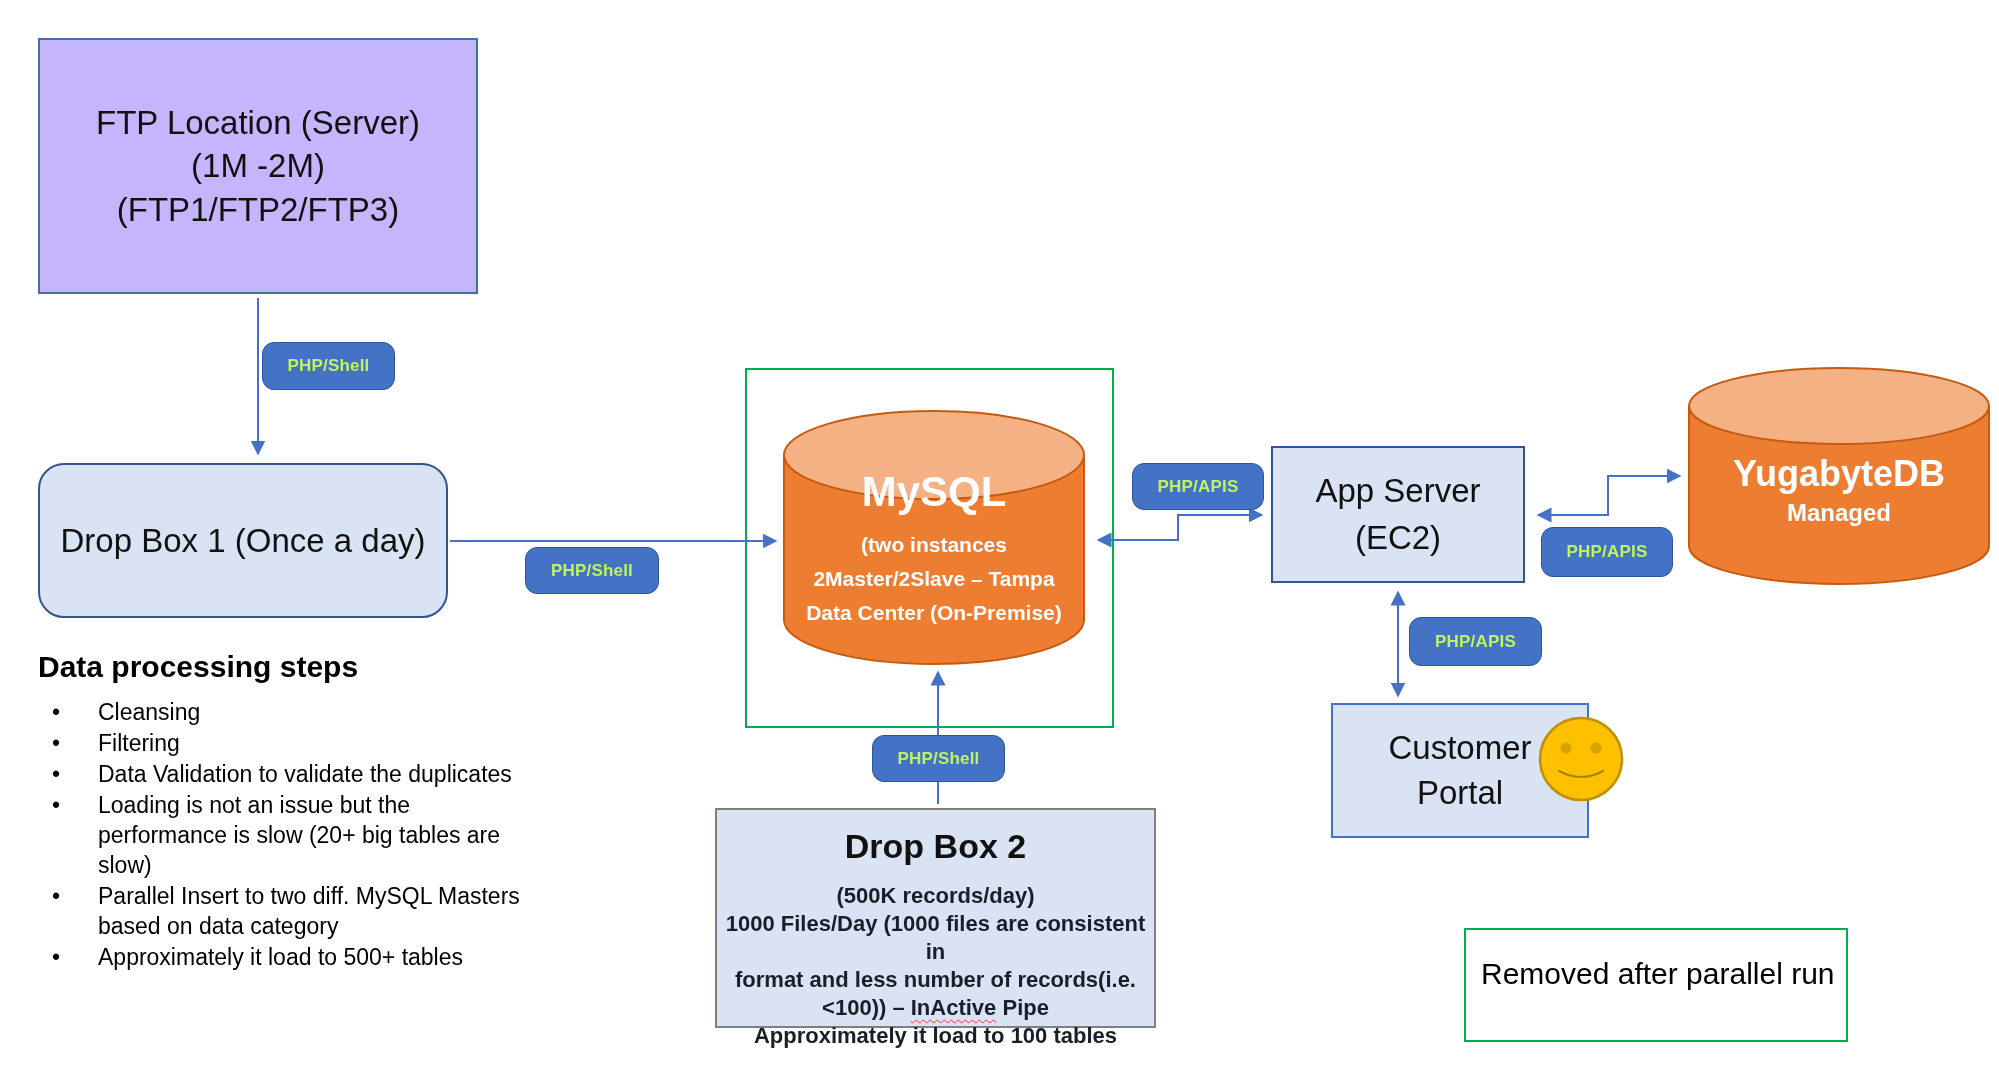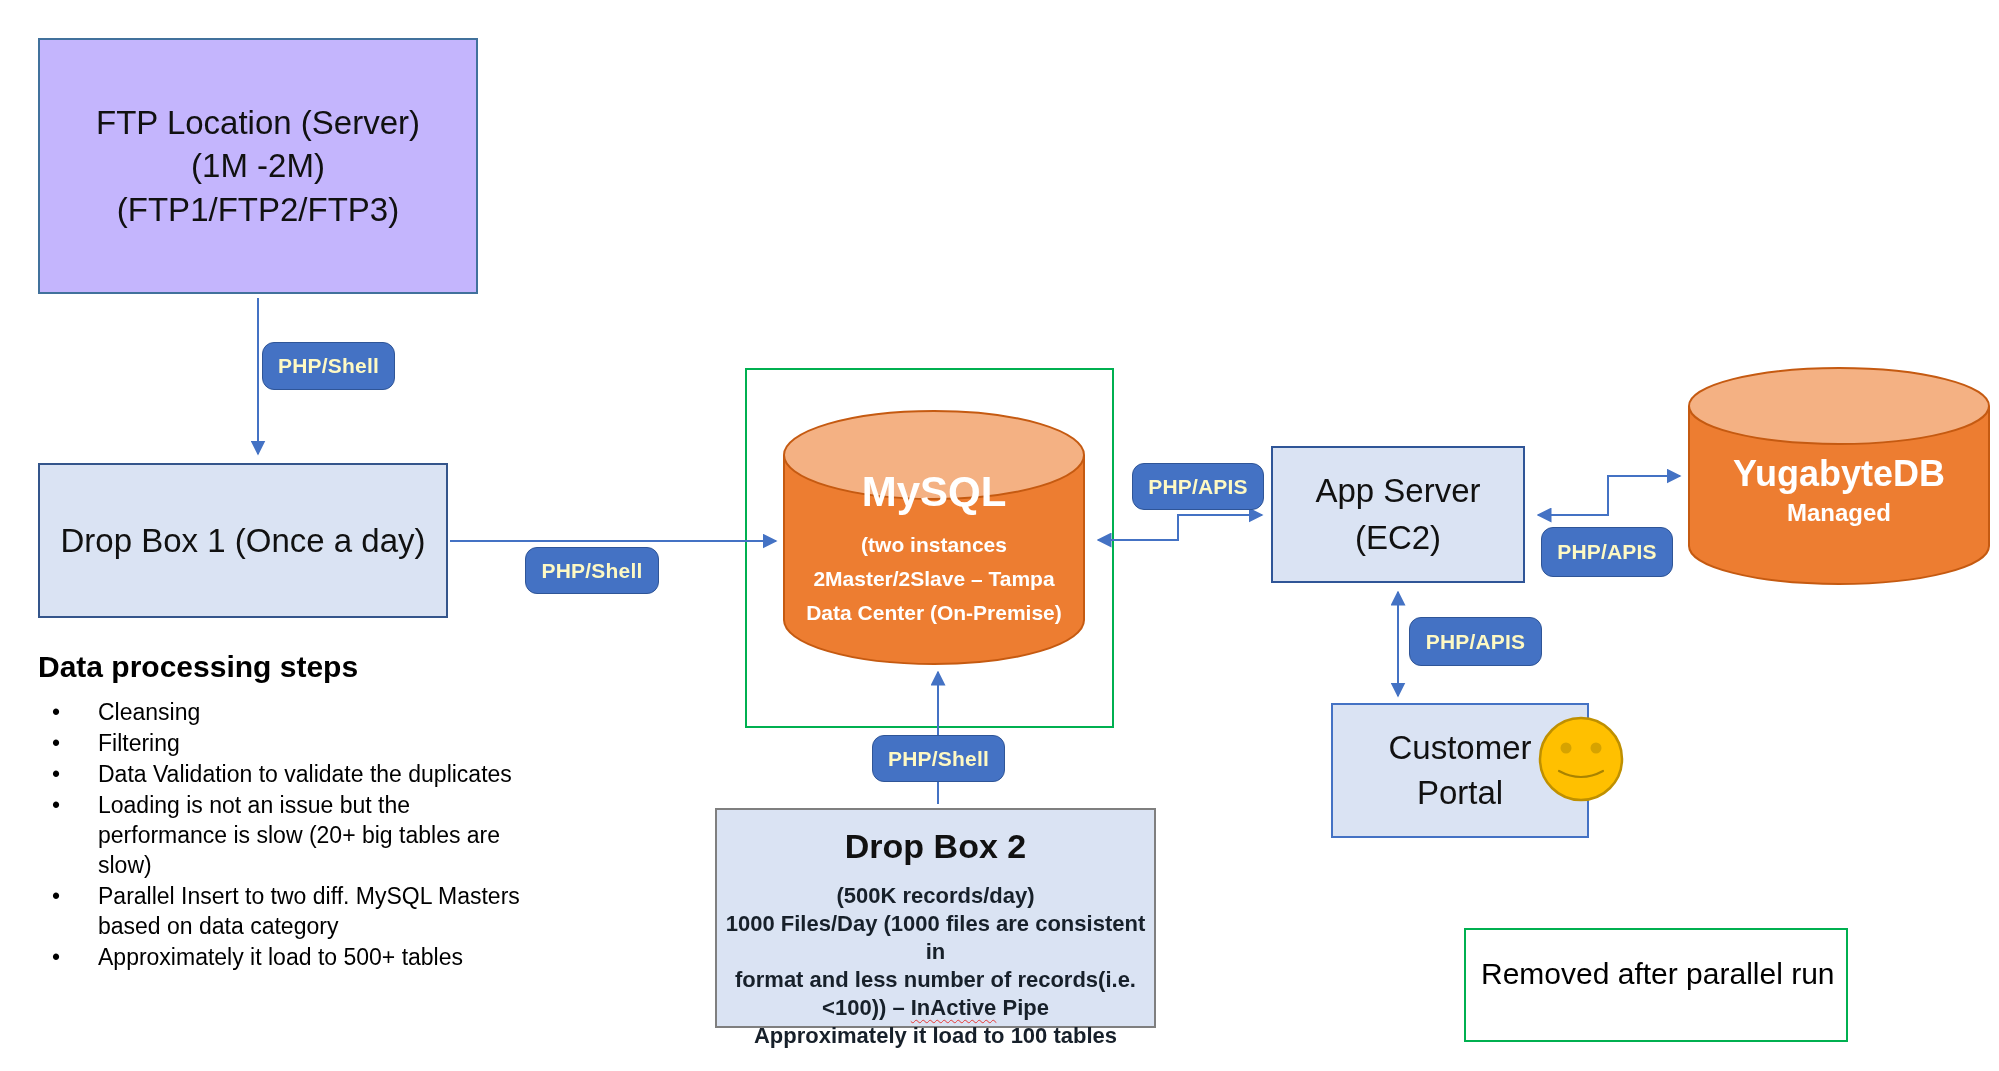--- a/index.html
+++ b/index.html
@@ -18,21 +18,21 @@
   .db1{border:2px solid #34558B;font-size:33px;}
   .appsrv{border:2px solid #2F5597;font-size:33px;line-height:1.4;}
   .portal{border:2px solid #4472C4;font-size:33px;line-height:1.35;}
   .db2{border:2px solid #7F7F7F;justify-content:flex-start;padding-top:16px;}
   .db2 .title{font-size:34px;font-weight:700;line-height:1.2;margin-bottom:15px;}
   .db2 .body{font-size:22px;line-height:28px;font-weight:600;color:#17202a;}
   .misspell{text-decoration:underline wavy #E53935 1px;text-underline-offset:4px;}
   
   .badge{
     position:absolute;background:#4472C4;border:1px solid #2F5597;border-radius:12px;
-    color:#fef9c3;font-weight:700;font-size:21px;display:flex;align-items:center;justify-content:center;
+    color:#bef264;font-weight:700;font-size:17px;display:flex;align-items:center;justify-content:center;
     z-index:10;letter-spacing:.2px;
   }
   
   .green-rect{position:absolute;border:2px solid #00B050;background:transparent;z-index:1;box-sizing:border-box;}
   
   .cyl{position:absolute;z-index:2;}
   .cyl .cyl-text{position:absolute;left:0;right:0;text-align:center;color:#fff;}
   
   .steps-heading{position:absolute;font-size:30px;font-weight:600;color:#000;}
   .steps{position:absolute;width:478px;font-size:23px;line-height:30px;color:#000;}
@@ -67,21 +67,21 @@
       <path d="M938,804 L938,672" marker-end="url(#arr)"></path>
     </g>
   </svg>
 
   <div class="node ftp-box" style="left:38px;top:38px;width:440px;height:256px;">
     <div>FTP Location (Server)</div>
     <div>(1M -2M)</div>
     <div>(FTP1/FTP2/FTP3)</div>
   </div>
 
-  <div class="node lightbox db1" style="left:38px;top:463px;width:410px;height:155px;">
+  <div class="node lightbox db1" style="left:38px;top:463px;width:410px;height:155px;border-radius:26px;">
     <div>Drop Box 1 (Once a day)</div>
   </div>
 
   <div class="green-rect" style="left:745px;top:368px;width:369px;height:360px;"></div>
 
   <div class="cyl" style="left:783px;top:410px;width:302px;height:256px;">
     <svg width="302" height="256" viewBox="0 0 302 256">
       <path d="M1,45 L1,210 A150,44 0 0 0 301,210 L301,45" fill="#ED7D31" stroke="#C55A11" stroke-width="2"></path>
       <ellipse cx="151" cy="45" rx="150" ry="44" fill="#F4B183" stroke="#C55A11" stroke-width="2"></ellipse>
     </svg>

